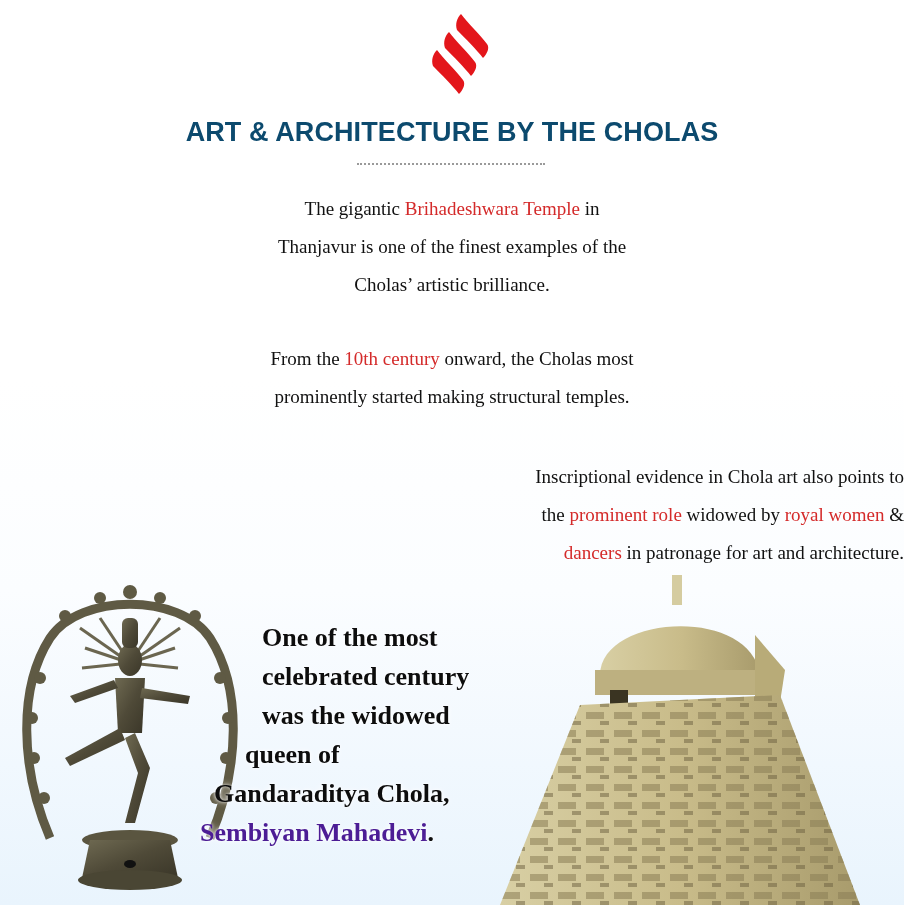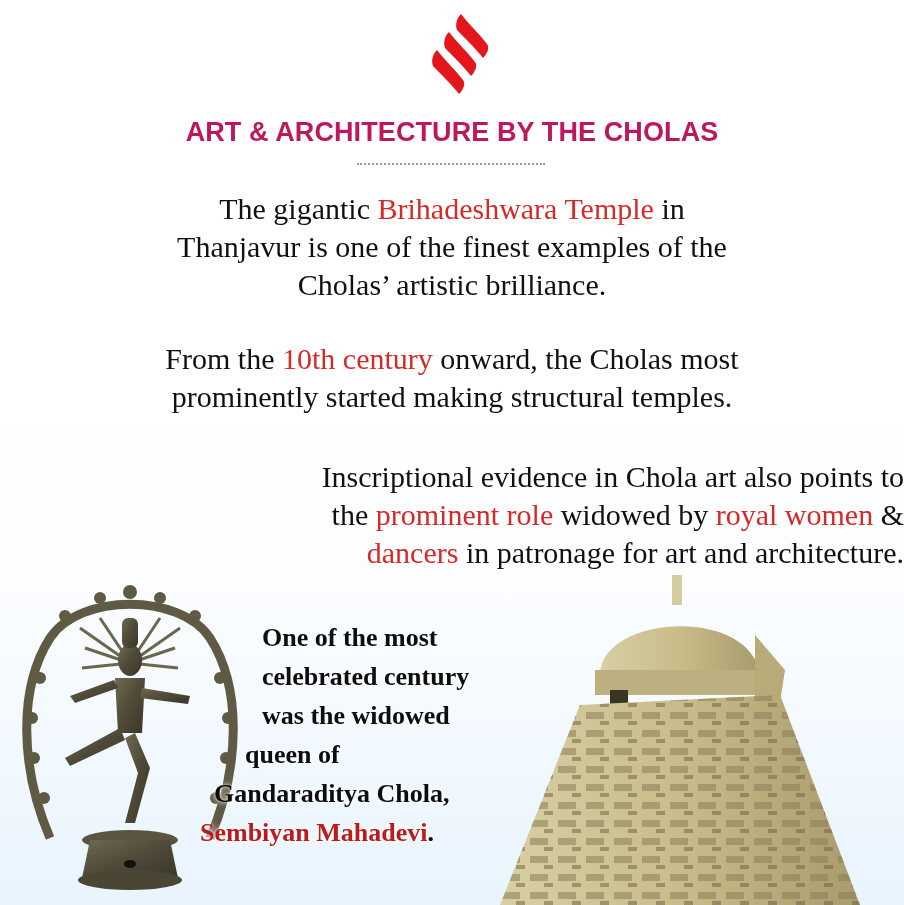--- a/index.html
+++ b/index.html
@@ -12,41 +12,41 @@
     position: absolute; left: 0; right: 0; top: 380px; bottom: 0;
     background:
       radial-gradient(ellipse 520px 360px at 880px 820px, #3a9be6 0%, #5db1ee 30%, rgba(140,200,245,0.7) 55%, rgba(255,255,255,0) 80%),
       radial-gradient(ellipse 600px 300px at 420px 905px, #8cc8f3 0%, rgba(190,225,250,0.6) 45%, rgba(255,255,255,0) 80%),
       linear-gradient(180deg, #ffffff 0%, #fbfdff 40%, #e9f4fd 100%);
   }
   .logo { position: absolute; left: 417px; top: 10px; width: 76px; height: 86px; }
   .title {
     position: absolute; left: 0; right: 0; top: 117px; text-align: center;
     font-family: "Liberation Sans", sans-serif; font-weight: bold;
-    font-size: 27px; color: #be185d; letter-spacing: 0.1px;
+    font-size: 27px; color: #0c4a6e; letter-spacing: 0.1px;
   }
   .divider {
     position: absolute; left: 357px; top: 163px; width: 188px; height: 0;
     border-top: 2px dotted #9a9a9a;
   }
   .para {
     position: absolute; left: 0; right: 0; text-align: center;
-    font-size: 30px; line-height: 38px; color: #111; font-weight: normal;
+    font-size: 19px; line-height: 38px; color: #111; font-weight: normal;
   }
   .para .hl { color: #d42a2a; }
   .p1 { top: 190px; }
   .p2 { top: 340px; }
   .p3 { top: 458px; text-align: right; }
   .patron {
     position: absolute; left: 200px; top: 618px; width: 340px;
     font-size: 26px; line-height: 39px; color: #0d0d0d; font-weight: bold;
     text-shadow: 0 0 6px rgba(255,255,255,0.9), 0 0 3px rgba(255,255,255,0.9);
   }
   .patron div { white-space: nowrap; }
-  .patron .hl { color: #b91c1c; }
+  .patron .hl { color: #4c1d95; }
   .nataraja { position: absolute; left: 10px; top: 568px; width: 240px; height: 332px; }
   .temple { position: absolute; left: 500px; top: 565px; width: 404px; height: 340px; }
 </style>
 </head>
 <body>
 
 <div class="bg-sky"></div>
 
 <svg class="logo" viewBox="0 0 76 86">
   <g fill="#e3161b">

